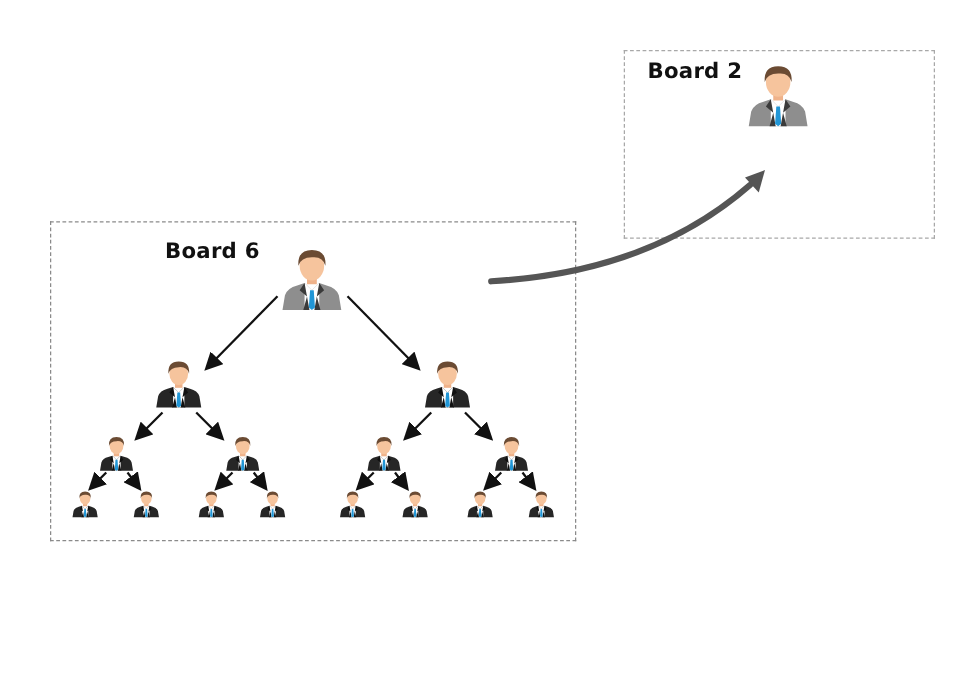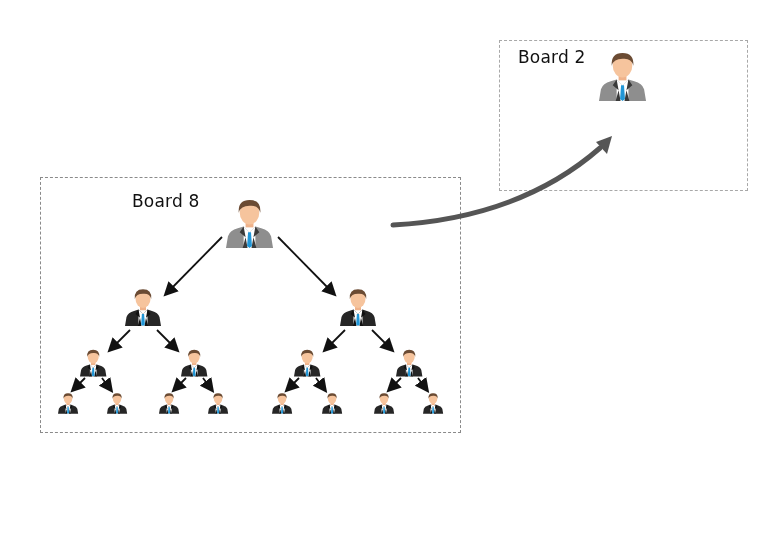--- a/index.html
+++ b/index.html
@@ -1,28 +1,28 @@
 <!DOCTYPE html>
 <html><head>
 <meta charset="utf-8">
 <style>
   html, body { margin: 0; padding: 0; background: #ffffff; }
   body { width: 768px; height: 543px; position: relative; overflow: hidden;
          font-family: "DejaVu Sans", sans-serif; }
   .board { position: absolute; box-sizing: border-box; }
   .board1 { left: 40px; top: 177px; width: 421px; height: 256px; border: 1.5px dashed #8a8a8a; }
   .board2 { left: 499px; top: 40px; width: 249px; height: 151px; border: 1.5px dashed #a8a8a8; }
-  .label { position: absolute; font-weight: normal; font-size: 17px; color: #111; letter-spacing: 0.2px; }
+  .label { position: absolute; font-weight: bold; font-size: 17px; color: #111; letter-spacing: 0.2px; }
   svg.overlay { position: absolute; left: 0; top: 0; }
 </style>
 </head>
 <body>
 
 <div class="board board1"></div>
-<div class="label" style="left:132px;top:191px;">Board 8</div>
+<div class="label" style="left:132px;top:191px;">Board 6</div>
 
 <div class="board board2"></div>
 <div class="label" style="left:518px;top:47px;">Board 2</div>
 
 <svg class="overlay" width="768" height="543" viewBox="0 0 768 543">
   <defs>
     <marker id="ah" markerWidth="8" markerHeight="8" refX="6" refY="4" orient="auto">
       <path d="M0,0 L8,4 L0,8 z" fill="#111"></path>
     </marker>
     <g id="person">

